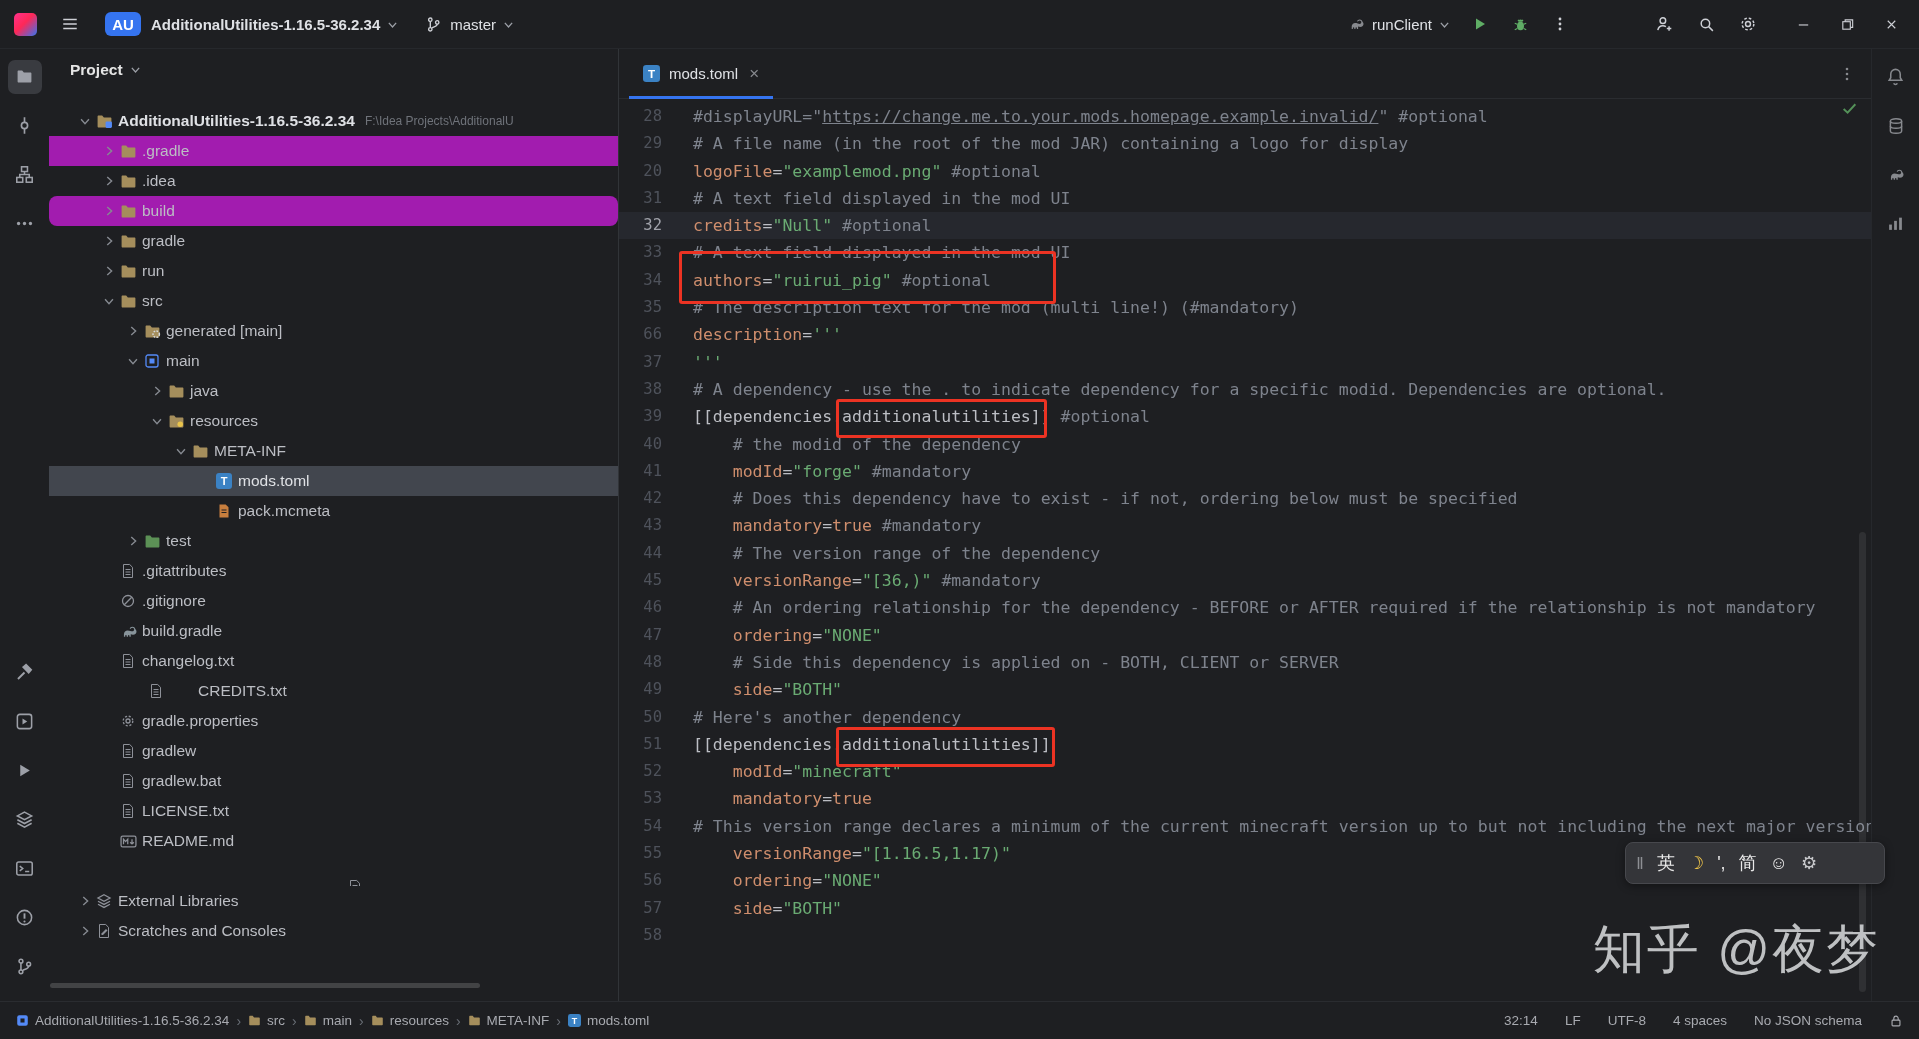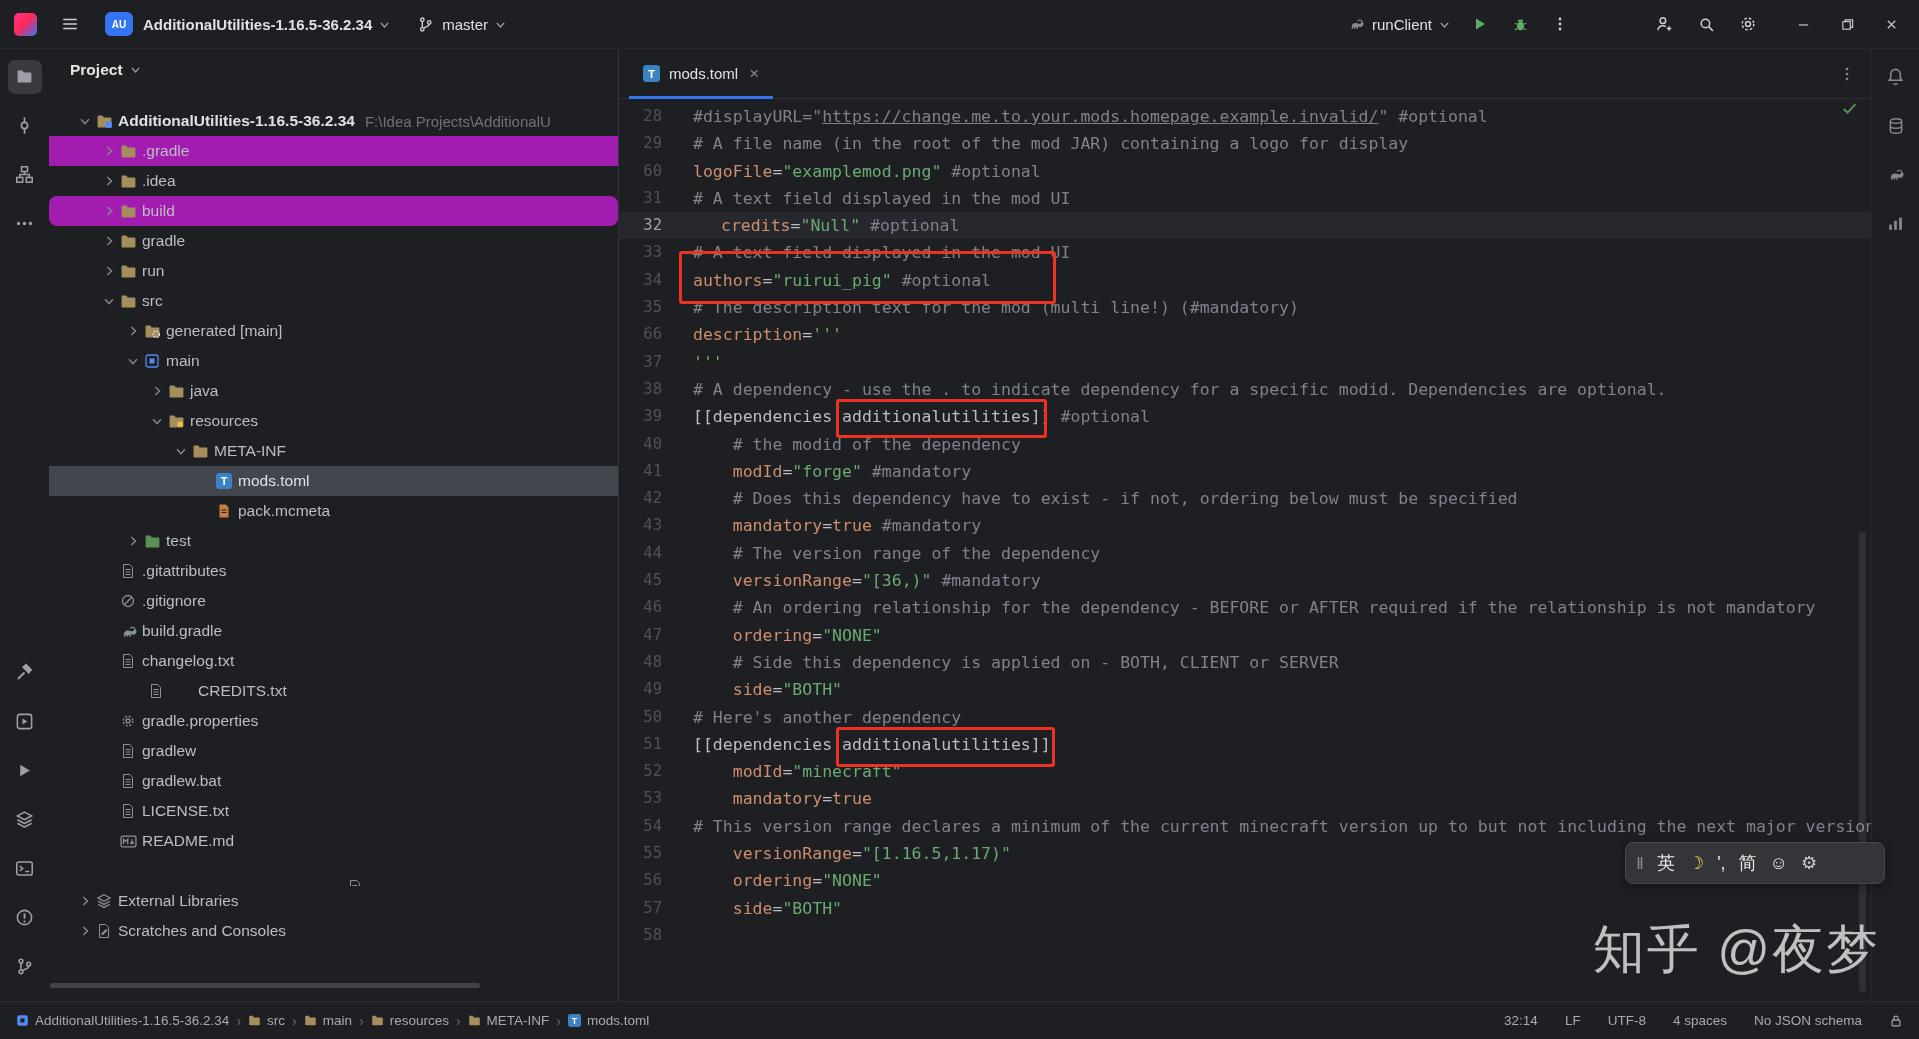--- a/index.html
+++ b/index.html
@@ -6,21 +6,21 @@
   body{width:1919px;height:1039px;background:#1e1f22;position:relative;
        font-family:"Liberation Sans","DejaVu Sans",sans-serif;color:#BCBEC4;}
   svg{display:block;}
   .icon{display:inline-flex;align-items:center;justify-content:center;}
 
   
   #titlebar{position:absolute;left:0;top:0;width:1919px;height:49px;display:flex;align-items:center;
             padding:0 6px 0 14px;box-sizing:border-box;border-bottom:1px solid #26282c;}
   .app-logo{width:23px;height:23px;border-radius:5px;background:linear-gradient(135deg,#FF318C 0%,#FE2857 45%,#3574F0 100%);}
   .tb-btn{width:34px;height:34px;border-radius:7px;display:inline-flex;align-items:center;justify-content:center;}
-  .proj-chip{width:28px;height:24px;border-radius:6px;background:#3574F0;color:#fff;font-size:10px;font-weight:bold;
+  .proj-chip{width:36px;height:24px;border-radius:6px;background:#3574F0;color:#fff;font-size:15px;font-weight:bold;
              display:inline-flex;align-items:center;justify-content:center;margin-left:18px;}
   .tb-name{color:#DFE1E5;font-size:15px;font-weight:600;margin-left:10px;white-space:nowrap;}
   .tb-text{color:#DFE1E5;font-size:15px;margin-left:8px;white-space:nowrap;}
   .chev-sm{margin-left:6px;display:inline-flex;}
   .tb-group{display:inline-flex;align-items:center;}
   #tb-right{margin-left:auto;display:flex;align-items:center;}
   .win-btn{width:44px;height:40px;display:inline-flex;align-items:center;justify-content:center;}
 
   
   #lstripe{position:absolute;left:0;top:49px;width:49px;height:952px;display:flex;flex-direction:column;
@@ -38,38 +38,38 @@
   #panel-header .ph-label{color:#e5e5e5;font-size:15.5px;font-weight:600;}
   #tree{margin-top:16px;}
   .trow{height:30px;display:flex;align-items:center;white-space:nowrap;overflow:hidden;font-size:15.5px;box-sizing:border-box;}
   .trow.excluded{background:#a21caf;}
   .trow.selected{background:#42464E;}
   .trow.selected .tlabel{color:#DFE1E5;}
   .chev-slot{width:23px;display:inline-flex;justify-content:center;flex:0 0 23px;}
   .ticon{width:22px;display:inline-flex;flex:0 0 22px;}
   .tlabel{color:#BCBEC4;}
   .tlabel.rootlbl{font-weight:600;color:#DFE1E5;}
-  .tsuffix{color:#6F737A;margin-left:10px;font-size:15px;}
+  .tsuffix{color:#6F737A;margin-left:10px;font-size:12px;}
 
   #panel-hscroll{position:absolute;left:50px;top:983px;width:430px;height:5px;border-radius:3px;
                  background:rgba(255,255,255,0.16);}
 
   
   #editor{position:absolute;left:618px;top:49px;width:1253px;height:952px;border-left:1px solid #313438;box-sizing:border-box;overflow:hidden;}
   #tabbar{height:49px;display:flex;align-items:stretch;border-bottom:1px solid #2a2c30;padding-left:10px;position:relative;}
   .tab{display:flex;align-items:center;gap:9px;padding:0 14px;position:relative;}
   .tab .tab-title{color:#DFE1E5;font-size:15px;}
   .tab::after{content:"";position:absolute;left:0;right:0;bottom:-1px;height:3px;background:#3574F0;}
   .tab-close{color:#87898E;font-size:17px;line-height:1;margin-left:2px;}
   #tab-more{position:absolute;right:16px;top:0;bottom:0;display:flex;align-items:center;}
   #inspections{position:absolute;right:13px;top:51px;}
   #codearea{position:absolute;left:0;top:49px;right:0;bottom:0;padding-top:5px;overflow:hidden;}
   .cline{display:flex;height:27.3px;line-height:27.3px;font-family:"DejaVu Sans Mono","Liberation Mono",monospace;
          font-size:16.5px;white-space:pre;}
-  .cline.current{background:#26282E;gap:28px;}
+  .cline.current{background:#26282E;}
   .cline .ln{flex:0 0 62px;text-align:right;padding-right:19px;box-sizing:border-box;color:#4E525B;font-size:15.5px;}
   .cline.current .ln{color:#A1A3AB;}
   .cline .ct{padding-left:12px;}
   .tk-c{color:#7E838D;} .tk-u{color:#7E838D;text-decoration:underline;}
   .tk-k{color:#CF8E6D;} .tk-s{color:#6AAB73;} .tk-b{color:#CF8E6D;}
   .tk-o{color:#BCBEC4;} .tk-t{color:#BCBEC4;} .tk-w{color:#BCBEC4;}
   #editor-vscroll{position:absolute;left:1859px;top:532px;width:7px;height:460px;border-radius:4px;
                   background:rgba(255,255,255,0.08);}
 
   .redbox{position:absolute;border:3px solid #EC3323;border-radius:3px;pointer-events:none;z-index:30;}
@@ -658,21 +658,21 @@
       <svg width="16" height="16" viewBox="0 0 16 16" fill="#87898E">
           <circle cx="8" cy="3" r="1.3"></circle>
           <circle cx="8" cy="8" r="1.3"></circle>
           <circle cx="8" cy="13" r="1.3"></circle>
         </svg>
     </span>
   </div>
   <div id="codearea">
       <div class="cline"><span class="ln">28</span><span class="ct"><span class="tk-c">#displayURL="</span><span class="tk-u">https://change.me.to.your.mods.homepage.example.invalid/</span><span class="tk-c">" #optional</span></span></div>
       <div class="cline"><span class="ln">29</span><span class="ct"><span class="tk-c"># A file name (in the root of the mod JAR) containing a logo for display</span></span></div>
-      <div class="cline"><span class="ln">60</span><span class="ct"><span class="tk-k">logoFile</span><span class="tk-o">=</span><span class="tk-s">"examplemod.png"</span><span class="tk-c"> #optional</span></span></div>
+      <div class="cline"><span class="ln">20</span><span class="ct"><span class="tk-k">logoFile</span><span class="tk-o">=</span><span class="tk-s">"examplemod.png"</span><span class="tk-c"> #optional</span></span></div>
       <div class="cline"><span class="ln">31</span><span class="ct"><span class="tk-c"># A text field displayed in the mod UI</span></span></div>
       <div class="cline current"><span class="ln">32</span><span class="ct"><span class="tk-k">credits</span><span class="tk-o">=</span><span class="tk-s">"Null"</span><span class="tk-c"> #optional</span></span></div>
       <div class="cline"><span class="ln">33</span><span class="ct"><span class="tk-c"># A text field displayed in the mod UI</span></span></div>
       <div class="cline"><span class="ln">34</span><span class="ct"><span class="tk-k">authors</span><span class="tk-o">=</span><span class="tk-s">"ruirui_pig"</span><span class="tk-c"> #optional</span></span></div>
       <div class="cline"><span class="ln">35</span><span class="ct"><span class="tk-c"># The description text for the mod (multi line!) (#mandatory)</span></span></div>
       <div class="cline"><span class="ln">66</span><span class="ct"><span class="tk-k">description</span><span class="tk-o">=</span><span class="tk-s">'''</span></span></div>
       <div class="cline"><span class="ln">37</span><span class="ct"><span class="tk-s">'''</span></span></div>
       <div class="cline"><span class="ln">38</span><span class="ct"><span class="tk-c"># A dependency - use the . to indicate dependency for a specific modid. Dependencies are optional.</span></span></div>
       <div class="cline"><span class="ln">39</span><span class="ct"><span class="tk-t">[[dependencies.additionalutilities]]</span><span class="tk-c"> #optional</span></span></div>
       <div class="cline"><span class="ln">40</span><span class="ct"><span class="tk-c">    # the modid of the dependency</span></span></div>

